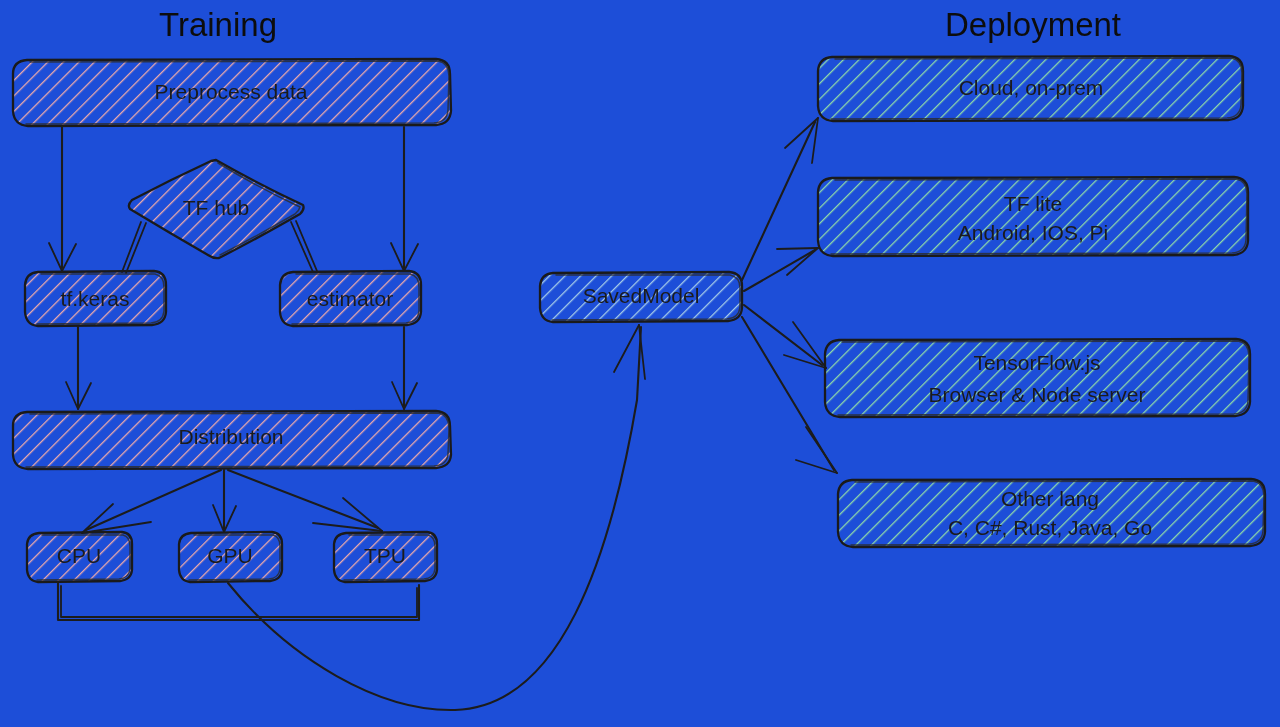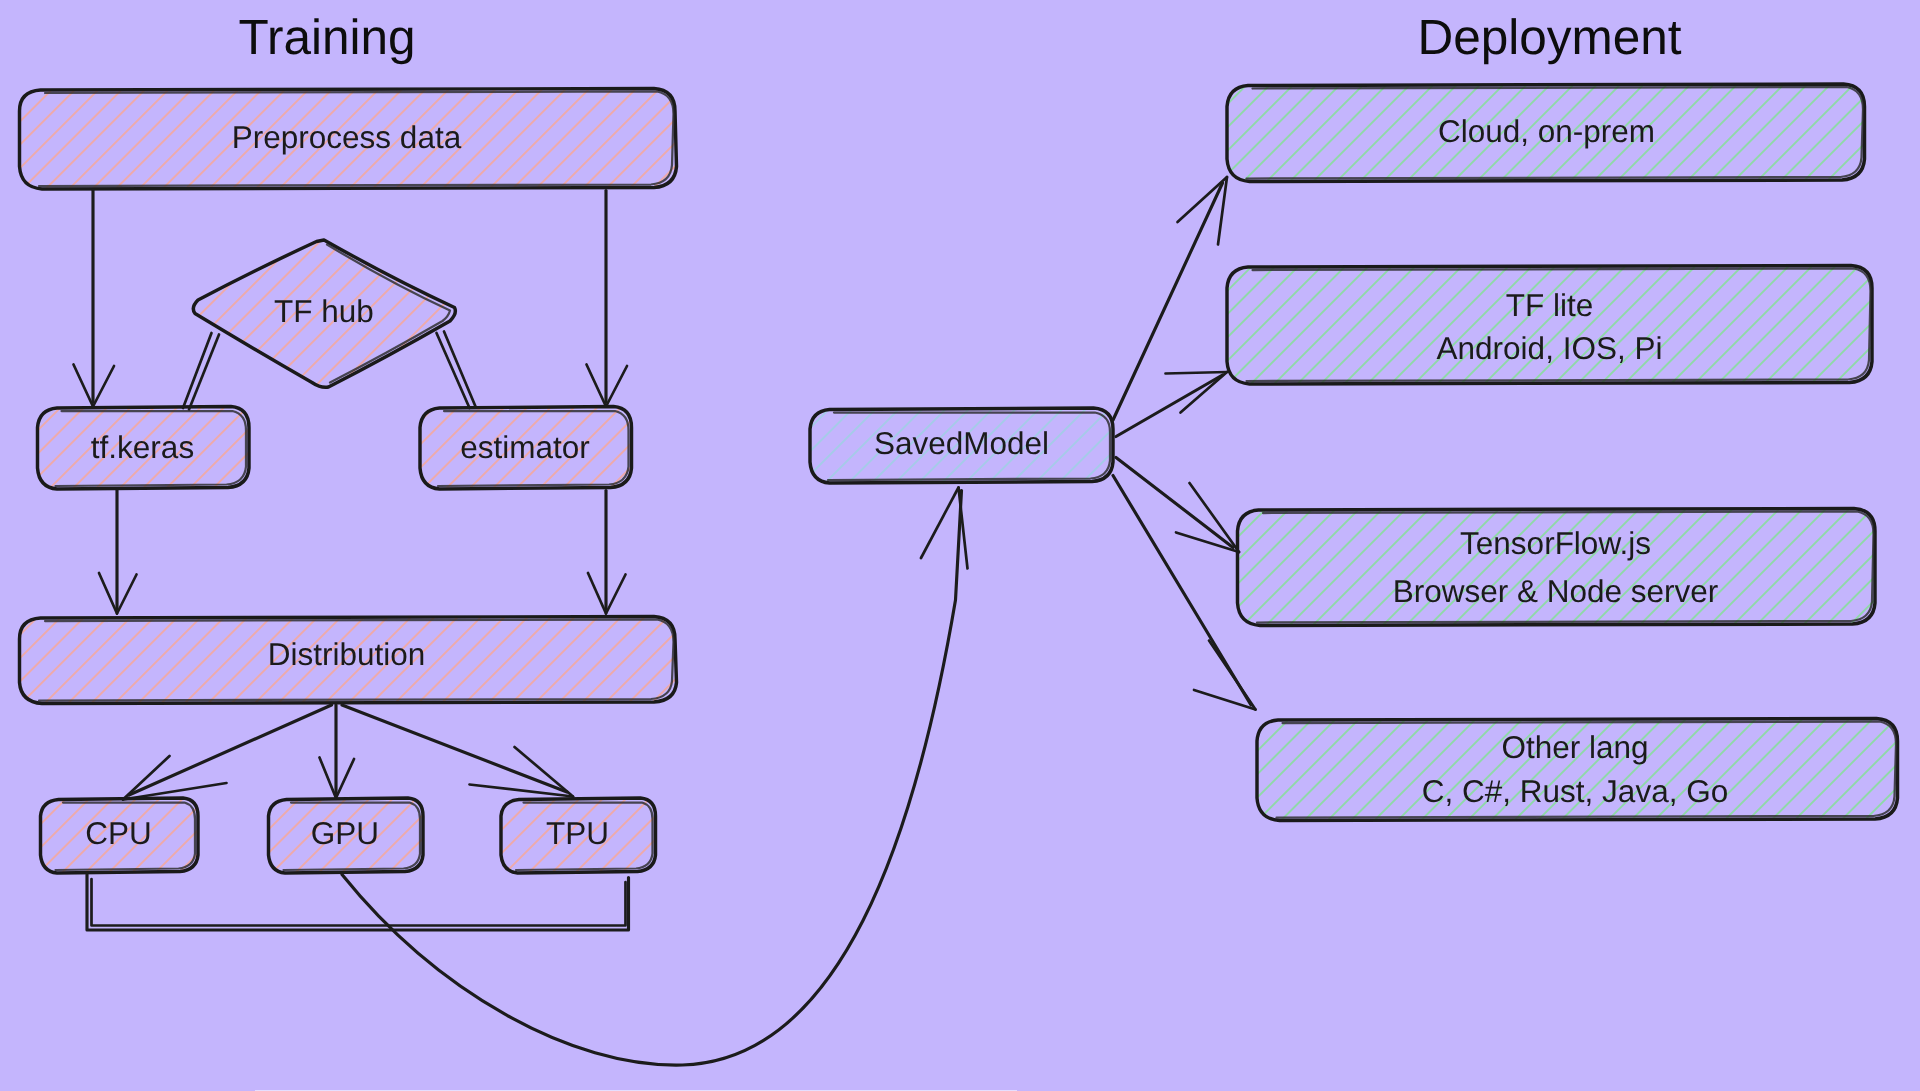--- a/index.html
+++ b/index.html
@@ -10,21 +10,21 @@
   body {
     width: 1280px;
     height: 727px;
     overflow: hidden;
     font-family: "Liberation Sans", sans-serif;
   }
   #diagram-root {
     position: relative;
     width: 1280px;
     height: 727px;
-    background: #c4b5fd;
+    background: #1d4ed8;
     text-decoration: underline;
   }
   svg#scene {
     display: block;
     width: 1280px;
     height: 727px;
   }
   .node-label {
     font-family: "Liberation Sans", sans-serif;
     font-size: 21px;

